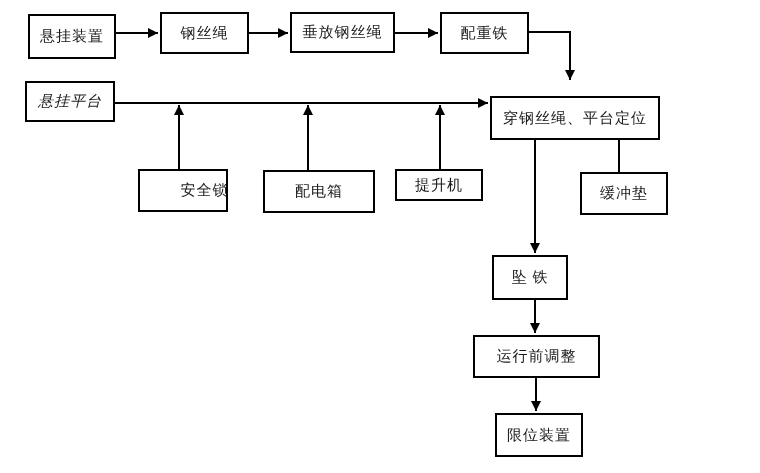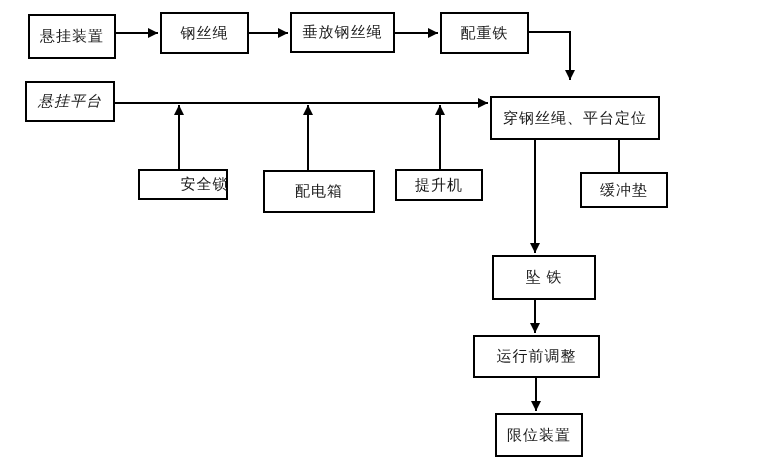--- a/index.html
+++ b/index.html
@@ -30,25 +30,25 @@
     white-space: nowrap;
     text-align: center;
   }
   
   .n1  { left: 28px;  top: 14px;  width: 88px;  height: 45px; }
   .n2  { left: 160px; top: 12px;  width: 89px;  height: 42px; }
   .n3  { left: 290px; top: 12px;  width: 105px; height: 41px; }
   .n4  { left: 440px; top: 12px;  width: 89px;  height: 42px; text-align: right; }
   .n5  { left: 25px;  top: 81px;  width: 90px;  height: 41px; font-style: italic; }
   .n6  { left: 490px; top: 82px;  width: 170px; height: 44px; margin-top: 14px; }
-  .n7  { left: 138px; top: 169px; width: 90px;  height: 31px; padding-left: 43px; }
+  .n7  { left: 138px; top: 169px; width: 90px;  height: 43px; padding-left: 43px; }
   .n8  { left: 263px; top: 170px; width: 112px;  height: 43px; }
   .n9  { left: 395px; top: 169px; width: 88px;  height: 32px; }
-  .n10 { left: 580px; top: 172px; width: 88px;  height: 36px; }
-  .n11 { left: 492px; top: 255px; width: 104px;  height: 45px; }
+  .n10 { left: 580px; top: 172px; width: 88px;  height: 43px; }
+  .n11 { left: 492px; top: 255px; width: 76px;  height: 45px; }
   .n12 { left: 473px; top: 335px; width: 127px; height: 43px; }
   .n13 { left: 495px; top: 413px; width: 88px;  height: 44px; }
 </style>
 </head>
 <body>
 
 <div class="canvas">
 
   <svg class="edges" viewBox="0 0 760 473">
     <defs>

